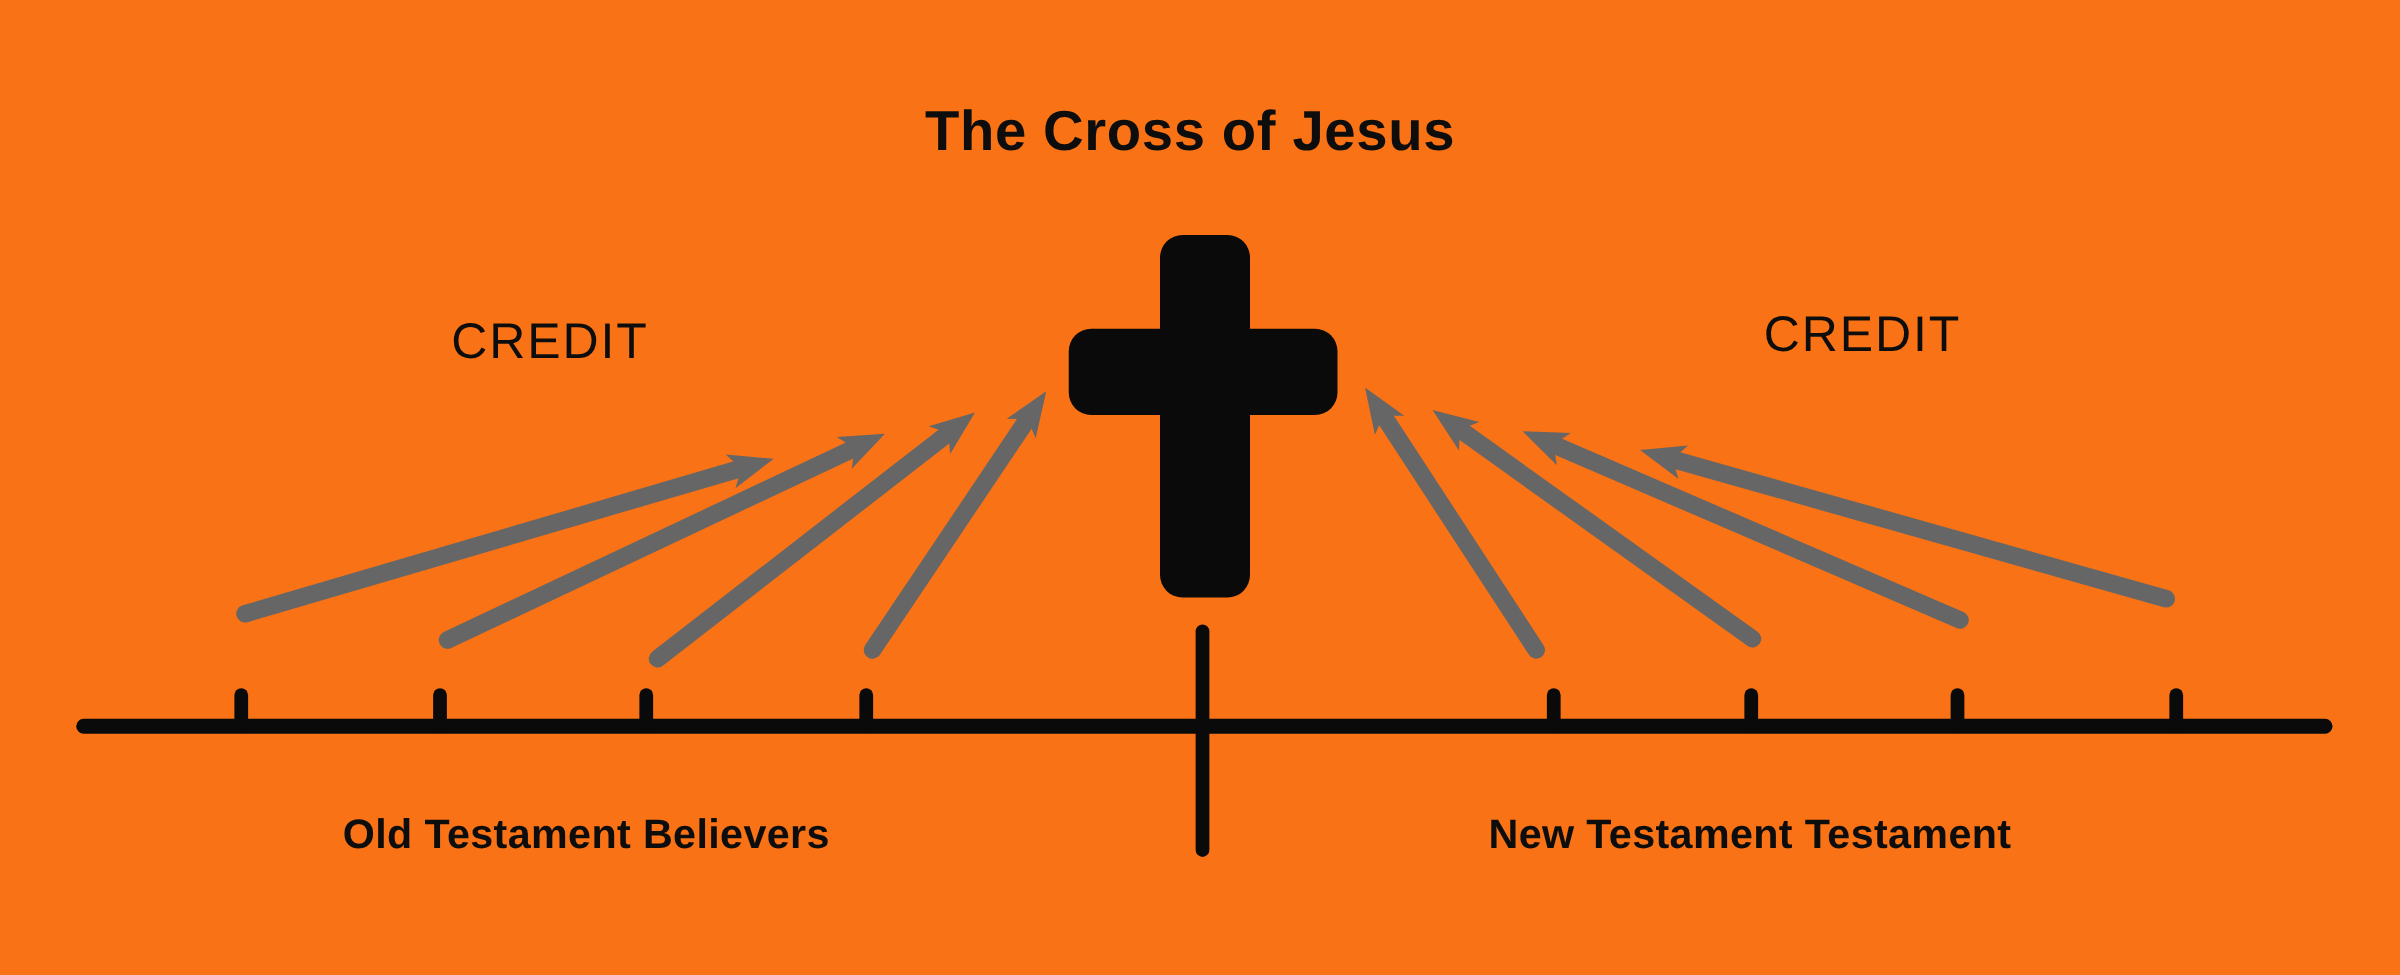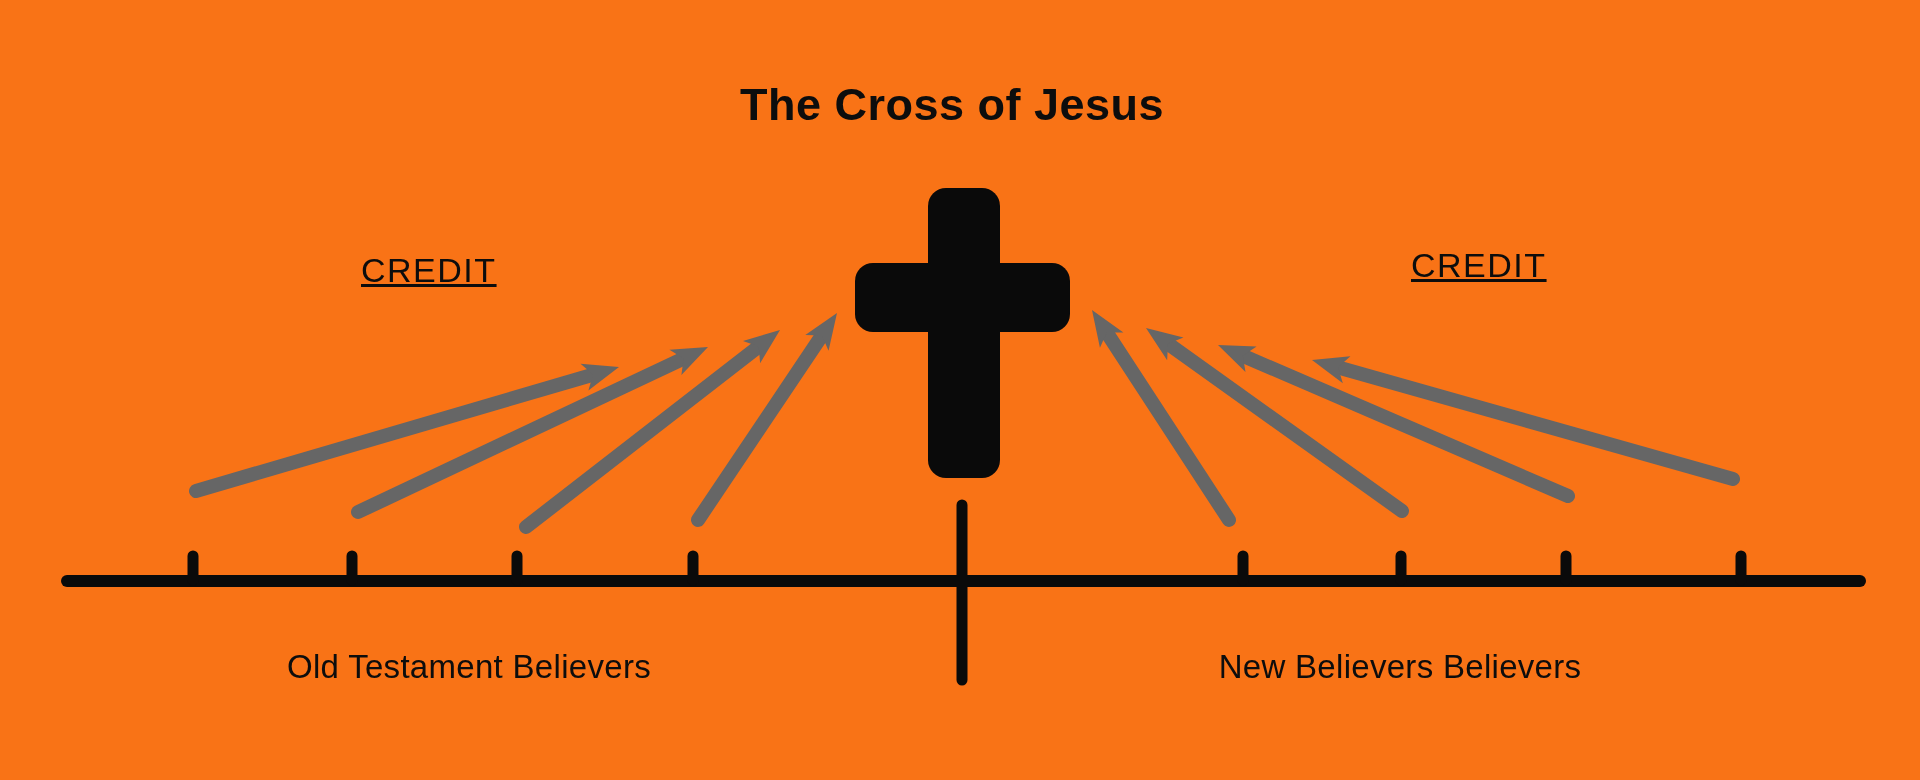--- a/index.html
+++ b/index.html
@@ -19,35 +19,34 @@
     left: 952px;
     transform: translateX(-50%);
     font-size: 45px;
     font-weight: 700;
     letter-spacing: 0.5px;
     white-space: nowrap;
     line-height: 1;
   }
   .side-label {
     position: absolute;
-    font-size: 34px;
+    font-size: 40px;
     font-weight: 500;
     letter-spacing: 1.5px;
     white-space: nowrap;
     line-height: 1;
-    text-decoration: underline;
   }
   .side-label.credit { left: 361px; top: 253px; }
   .side-label.debit  { left: 1411px; top: 248px; }
   .axis-label {
     position: absolute;
     top: 650px;
     transform: translateX(-50%);
     font-size: 33px;
-    font-weight: 400;
+    font-weight: 700;
     letter-spacing: 0.3px;
     white-space: nowrap;
     line-height: 1;
   }
   .axis-label.old { left: 469px; }
   .axis-label.new { left: 1400px; }
 </style>
 </head>
 <body>
 
@@ -84,15 +83,15 @@
         <line x1="698" y1="520" x2="824.7355790765031" y2="331.26428151916446" stroke="#666666" stroke-width="14" stroke-linecap="round" marker-end="url(#arrowhead)"></line>
         <line x1="1229" y1="520" x2="1104.0205675061175" y2="328.4256874181364" stroke="#666666" stroke-width="14" stroke-linecap="round" marker-end="url(#arrowhead)"></line>
         <line x1="1402" y1="511" x2="1163.8974113772513" y2="340.79385266420695" stroke="#666666" stroke-width="14" stroke-linecap="round" marker-end="url(#arrowhead)"></line>
         <line x1="1568" y1="496" x2="1238.2002350790908" y2="353.7149585626935" stroke="#666666" stroke-width="14" stroke-linecap="round" marker-end="url(#arrowhead)"></line>
         <line x1="1733" y1="479" x2="1333.1705207515759" y2="365.9840664357186" stroke="#666666" stroke-width="14" stroke-linecap="round" marker-end="url(#arrowhead)"></line>
       </g>
   </svg>
 
   <div class="axis-label old">Old Testament Believers</div>
 
-  <div class="axis-label new">New Believers Believers</div>
+  <div class="axis-label new">New Testament Testament</div>
 
 </div>
 
 </body></html>

